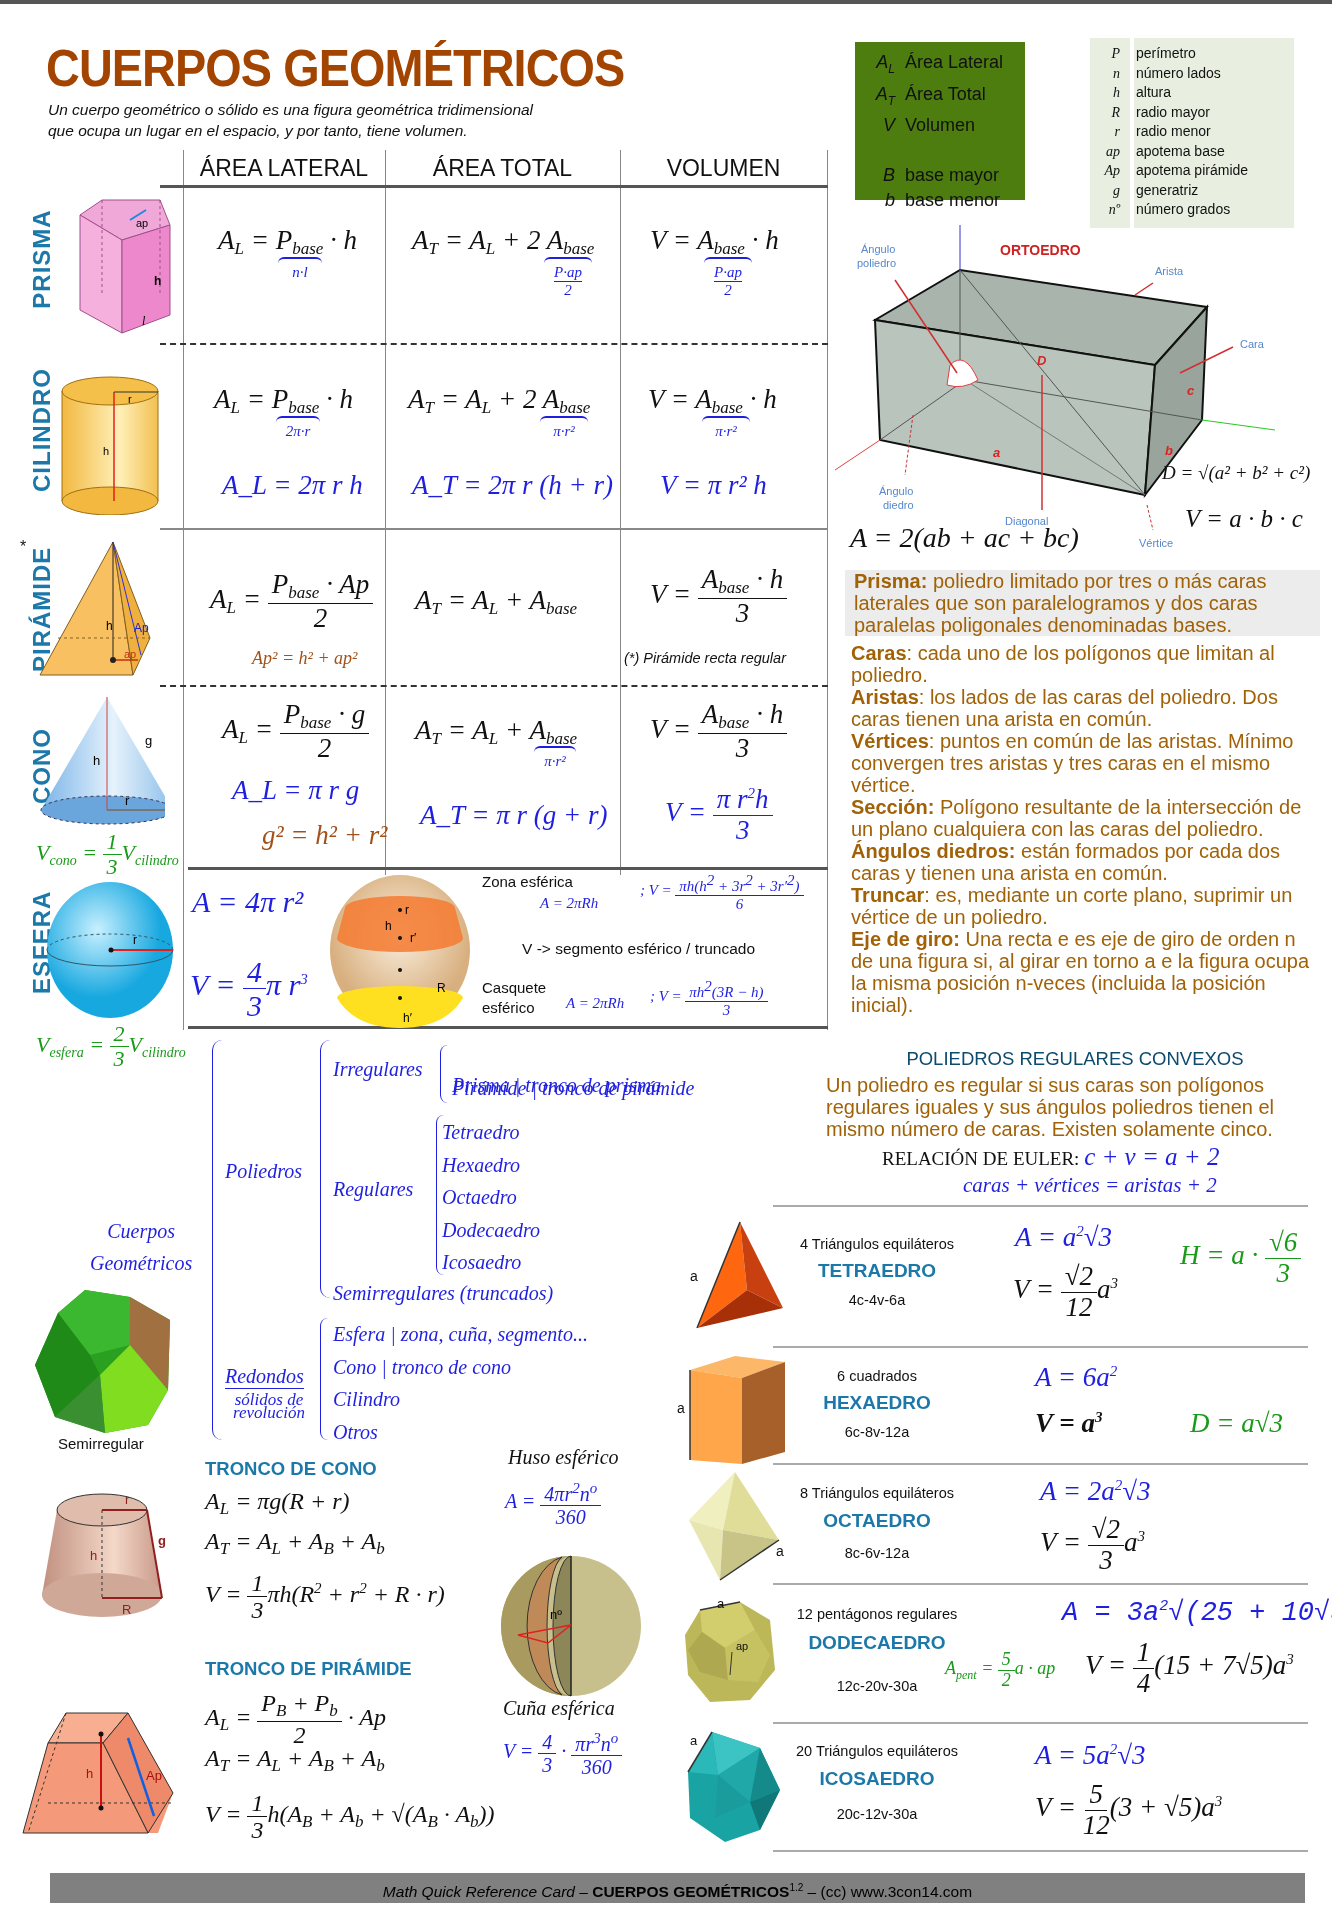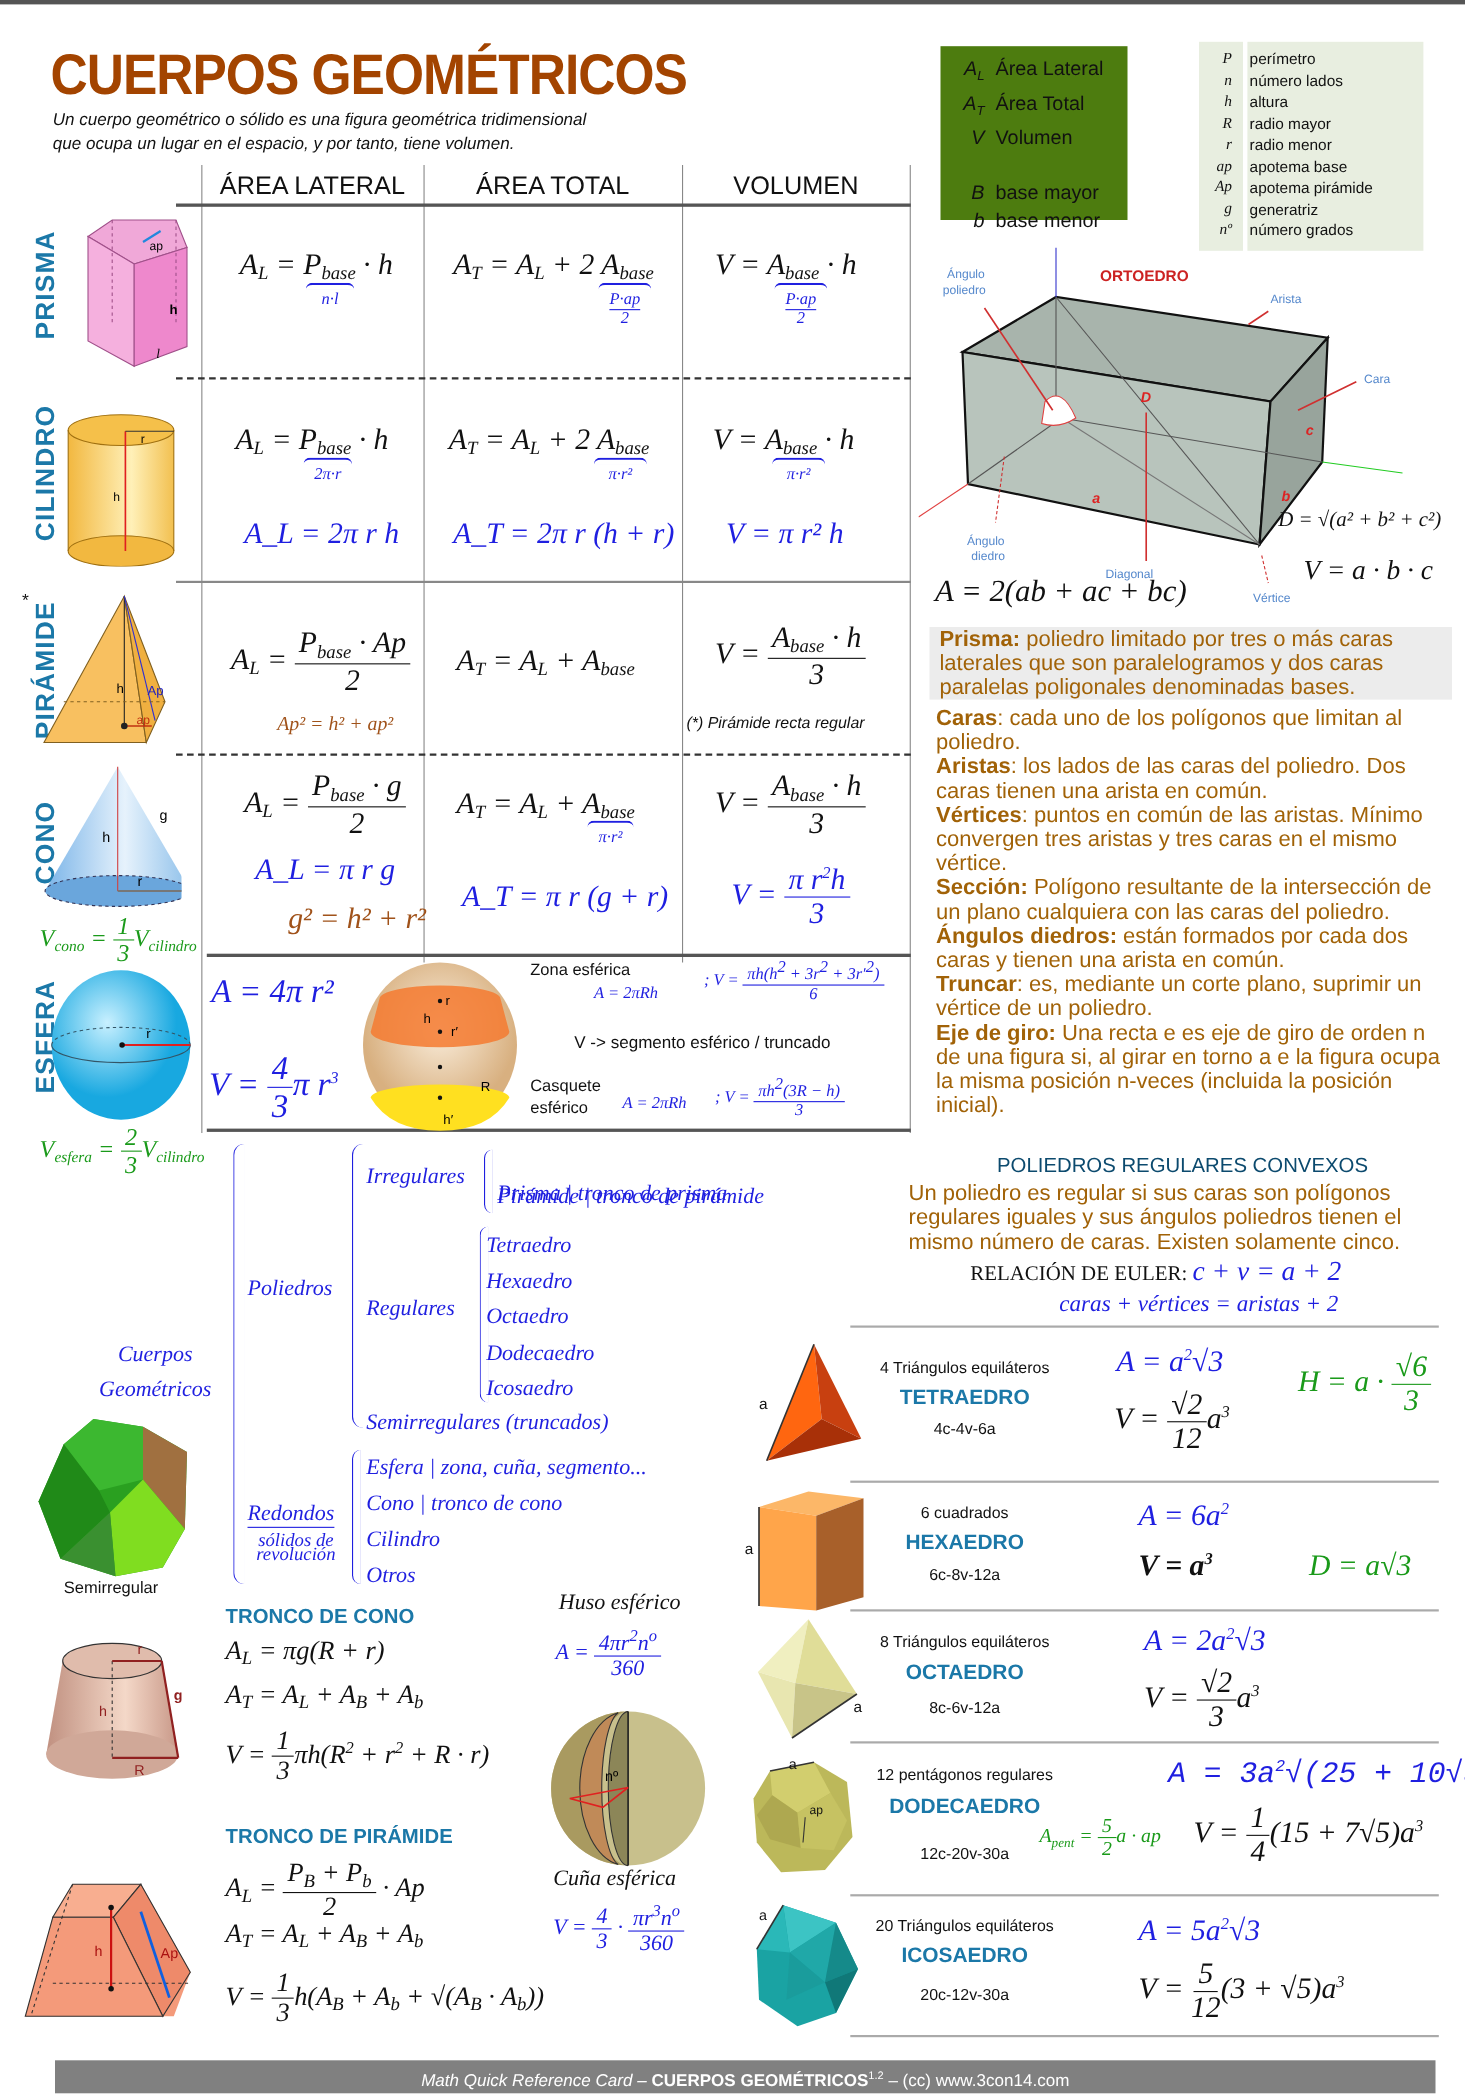--- a/index.html
+++ b/index.html
@@ -35,21 +35,21 @@
   .legend2 { left: 1090px; top: 44px; font-size: 14px; line-height: 19.5px; }
   .legend2 .row { display: flex; }
   .legend2 .sym { width: 40px; text-align: right; padding-right: 10px; font-family: "Liberation Serif", serif; font-style: italic; }
   .legend2 .desc { padding-left: 6px; }
   .deftext { font-size: 20px; line-height: 22px; color: #a16207; }
   .deftext b { font-weight: 700; }
   .prisma-box { left: 845px; top: 570px; width: 475px; height: 66px; background: #ececec; padding: 0 0 0 9px; }
   .section-h { font-weight: 700; font-size: 18.5px; color: #1b78a8; }
   .polyname { font-weight: 700; font-size: 19px; color: #1b78a8; text-align: center; width: 200px; }
   .polydesc { font-size: 14.5px; text-align: center; width: 200px; color: #111; }
-  .footer { left: 50px; top: 1873px; width: 1255px; height: 30px; background: #808080; color: #ffffff; font-size: 15.5px; text-align: center; line-height: 30px; }
+  .footer { left: 50px; top: 1873px; width: 1255px; height: 30px; background: #808080; color: #000000; font-size: 15.5px; text-align: center; line-height: 30px; }
   .footer i { font-style: italic; }
   .footer b { font-weight: 700; }
   .grayline { height: 2px; background: #aaa; }
   .tree { font-family: "Liberation Serif", serif; font-style: italic; font-size: 20px; color: #1f1fe0; white-space: nowrap; }
   .curly { border-left: 1.5px solid #1f1fe0; border-radius: 10px 0 0 10px; }
 </style>
 </head>
 <body>
 
 <div class="abs topbar"></div>

